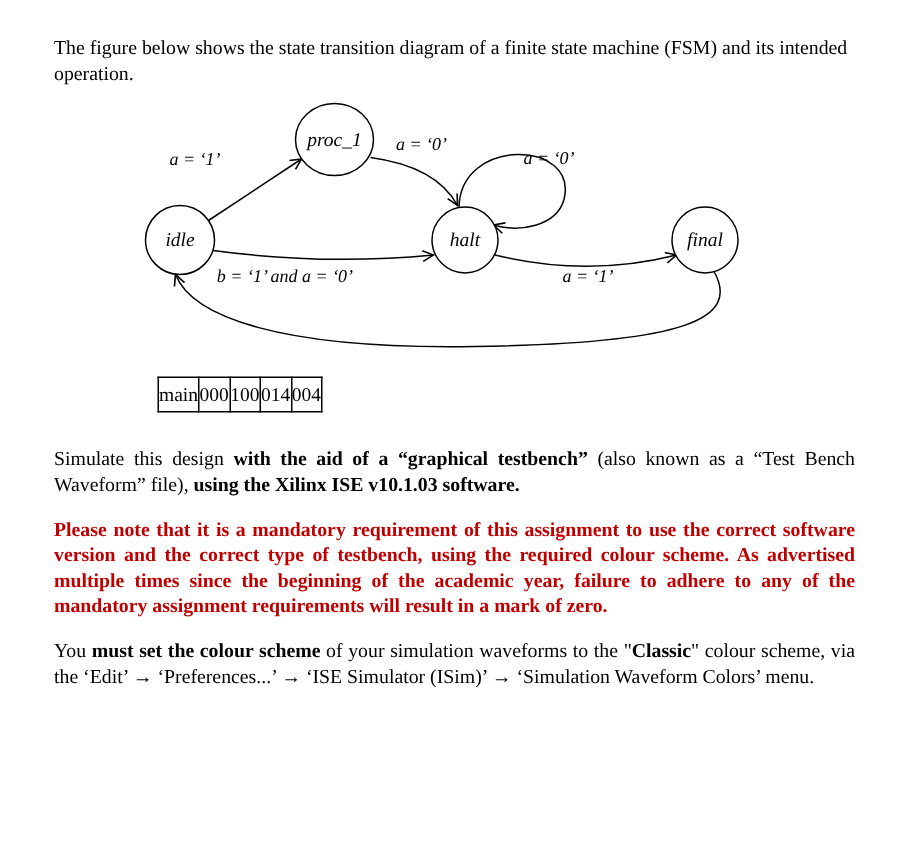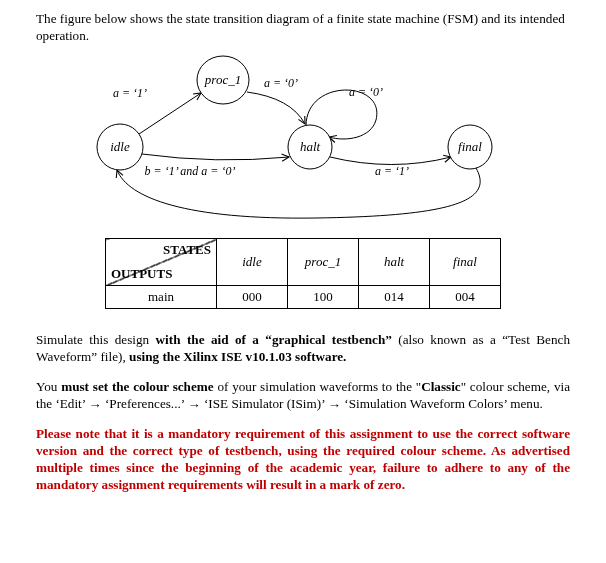--- a/index.html
+++ b/index.html
@@ -9,21 +9,21 @@
   }
   body {
     width: 606px;
     height: 563px;
     overflow: hidden;
     font-family: "Liberation Serif", serif;
     font-size: 13.2px;
     color: #000;
   }
   .content {
-    padding: 10px 36px 0 36px;
+    padding: 23px 36px 0 36px;
   }
   p {
     margin: 0 0 13px 0;
     line-height: 17px;
   }
   p.intro { margin-bottom: 6px; }
   .justify { text-align: justify; }
   .red-bold {
     color: #c00000;
     font-weight: bold;
@@ -114,40 +114,30 @@
     <text class="edge-label" x="94" y="47" text-anchor="middle">a = ‘1’</text>
     <text class="edge-label" x="245" y="37" text-anchor="middle">a = ‘0’</text>
     <text class="edge-label" x="330" y="46" text-anchor="middle">a = ‘0’</text>
     <text class="edge-label" x="154" y="125" text-anchor="middle">b = ‘1’ and a = ‘0’</text>
     <text class="edge-label" x="356" y="125" text-anchor="middle">a = ‘1’</text>
   </svg>
 
 
   <table class="fsm-table">
     <tbody>
-      <tr>
-        <td class="corner">
-          <span class="corner-top">STATES</span>
-          <span class="corner-bottom">OUTPUTS</span>
-        </td>
-        <td class="colhead">idle</td>
-        <td class="colhead">proc_1</td>
-        <td class="colhead">halt</td>
-        <td class="colhead">final</td>
-      </tr>
       <tr class="data-row">
         <td>main</td>
         <td>000</td>
         <td>100</td>
         <td>014</td>
         <td>004</td>
       </tr>
     </tbody>
   </table>
 
 
   <p class="justify"><span>Simulate this design </span><b>with the aid of a “graphical testbench”</b><span> (also known as a “Test Bench Waveform” file), </span><b>using the Xilinx ISE v10.1.03 software.</b></p>
 
+  <p class="justify red-bold">Please note that it is a mandatory requirement of this assignment to use the correct software version and the correct type of testbench, using the required colour scheme. As advertised multiple times since the beginning of the academic year, failure to adhere to any of the mandatory assignment requirements will result in a mark of zero.</p>
+
   <p class="justify"><span>You </span><b>must set the colour scheme</b><span> of your simulation waveforms to the "</span><b>Classic</b><span>" colour scheme, via the ‘Edit’ → ‘Preferences...’ → ‘ISE Simulator (ISim)’ → ‘Simulation Waveform Colors’ menu.</span></p>
-
-  <p class="justify red-bold">Please note that it is a mandatory requirement of this assignment to use the correct software version and the correct type of testbench, using the required colour scheme. As advertised multiple times since the beginning of the academic year, failure to adhere to any of the mandatory assignment requirements will result in a mark of zero.</p>
 
 </div>
 
 </body></html>

